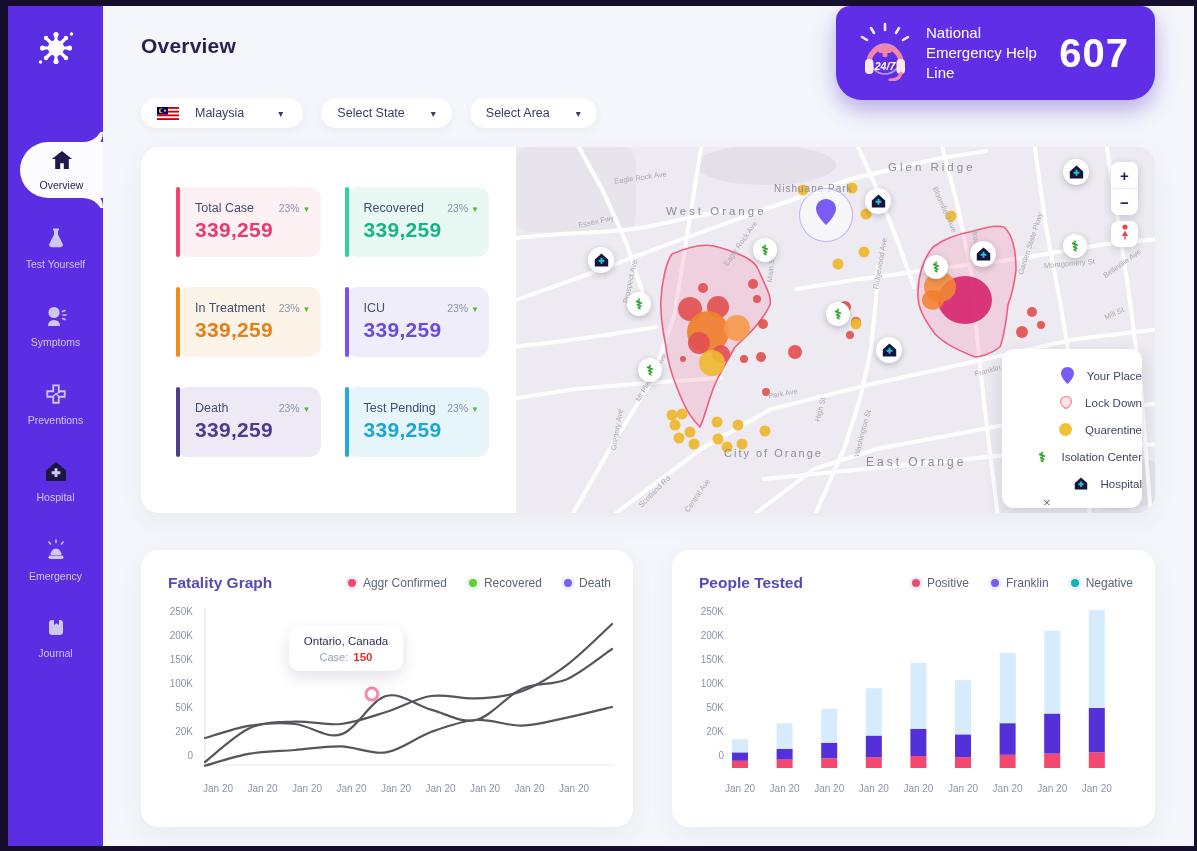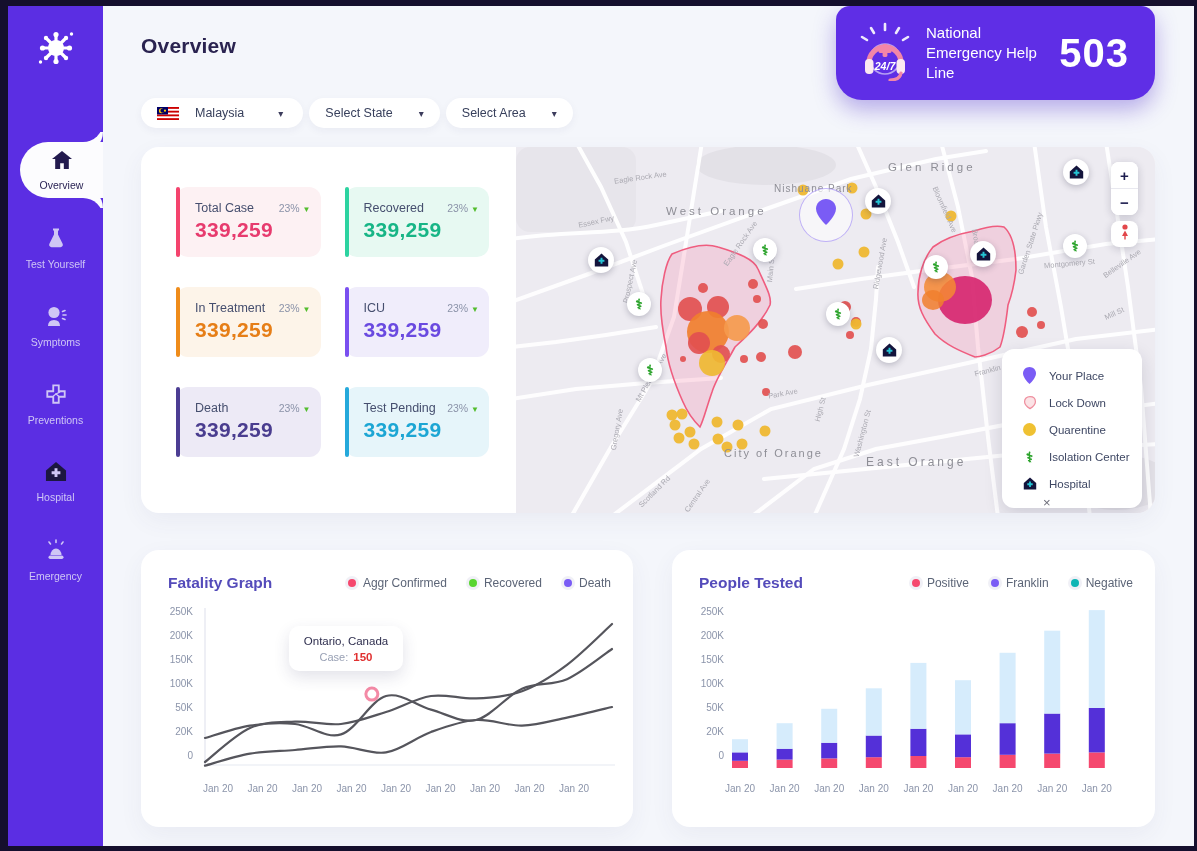--- a/index.html
+++ b/index.html
@@ -17,21 +17,21 @@
   .nav-item.active::after  { content:""; position:absolute; right:0; bottom:-20px; width:20px; height:20px; border-top-right-radius:20px; box-shadow:0 -10px 0 0 #fcfcfe; }
 
   
   .main { flex:1; position:relative; }
   .topbar { height:92px; position:relative; }
   .page-title { position:absolute; left:38px; top:28px; font-size:21px; font-weight:700; color:#2a2350; letter-spacing:.2px; }
   .banner { position:absolute; top:0; right:39px; width:319px; height:94px; background:#5f2ee6; border-radius:14px 14px 26px 26px; display:flex; align-items:center; padding:0 26px 0 20px; box-shadow:0 10px 22px rgba(70,35,200,.35); }
   .banner-title { width:112px; margin-left:12px; color:#fff; font-size:15px; line-height:1.35; }
   .banner-number { margin-left:auto; color:#fff; font-size:40px; font-weight:700; letter-spacing:1px; }
 
-  .filters { display:flex; gap:6px; margin-left:38px; }
+  .filters { display:flex; gap:18px; margin-left:38px; }
   .pill { height:30px; background:#fff; border:none; border-radius:15px; display:flex; align-items:center; padding:0 16px; font-size:12.5px; color:#38405c; box-shadow:0 3px 8px rgba(40,40,90,.05); cursor:pointer; font-family:inherit; }
   .pill .caret { margin-left:26px; font-size:10px; color:#3c3c5c; }
   .pill.flagged { padding-right:20px; }
   .pill.flagged .caret { margin-left:34px; }
   .flag { width:22px; height:13px; margin-right:16px; flex:none; }
 
   
   .overview-card { margin:19px 39px 0 38px; height:366px; background:#fff; border-radius:18px; display:flex; box-shadow:0 8px 24px rgba(60,60,120,.06); }
   .stats { width:375px; flex:none; padding:40px 27px 0 35px; display:grid; grid-template-columns:1fr 1fr; gap:30px 24px; align-content:start; }
   .stat { position:relative; height:70px; border-radius:12px; padding:14px 10px 0 19px; }
@@ -56,21 +56,21 @@
   .mk { position:absolute; border-radius:50%; background:#fff; box-shadow:0 2px 6px rgba(30,30,60,.25); display:flex; align-items:center; justify-content:center; }
   .mk.hosp { width:26px; height:26px; }
   .mk.iso { width:24px; height:24px; color:#2ba32b; font-size:14px; font-weight:700; }
   .halo { position:absolute; width:54px; height:54px; border-radius:50%; background:rgba(255,255,255,.55); border:1.5px solid rgba(122,92,245,.45); }
   .yp-pin { position:absolute; }
   .zoombox { position:absolute; right:17px; top:15px; width:27px; background:#fff; border-radius:8px; box-shadow:0 2px 8px rgba(30,30,60,.2); overflow:hidden; }
   .zoombox button { width:27px; height:26px; border:none; background:#fff; font-size:15px; font-weight:700; color:#1d1d4f; cursor:pointer; }
   .zoombox .zdiv { height:1px; background:#e8e8ef; }
   .pegbox { position:absolute; right:17px; top:74px; width:27px; height:26px; background:#fff; border-radius:8px; box-shadow:0 2px 8px rgba(30,30,60,.2); display:flex; align-items:center; justify-content:center; cursor:pointer; }
   .legend { position:absolute; right:13px; top:202px; width:140px; background:#fff; border-radius:12px; box-shadow:0 6px 18px rgba(30,30,60,.15); padding:13px 0 11px 19px; }
-  .legend-row { display:flex; align-items:center; height:27px; }
+  .legend-row { display:flex; align-items:center; height:27px;justify-content:flex-end; }
   .legend-row .lico { width:17px; display:flex; justify-content:center; }
   .legend-row .ltxt { margin-left:11px; font-size:11.5px; color:#3e4763; }
   .map-close { position:absolute; left:527px; top:348px; font-size:13px; color:#6b6b78; cursor:pointer; }
 
   
   .charts { margin:37px 39px 0 38px; display:flex; gap:39px; }
   .chart-card { background:#fff; border-radius:18px; height:277px; box-shadow:0 8px 24px rgba(60,60,120,.06); }
   .chart-card.fat { width:492px; }
   .chart-card.test { width:483px; }
   .chead { display:flex; align-items:center; padding:24px 22px 0 27px; }
@@ -176,20 +176,28 @@
               <rect x="4.5" y="16.5" width="15" height="3.4" rx="1.7" fill="#cfc6f5"></rect>
               <g stroke="#cfc6f5" stroke-width="1.6" stroke-linecap="round">
                 <line x1="12" y1="3.5" x2="12" y2="1"></line>
                 <line x1="6.5" y1="5" x2="5" y2="3"></line>
                 <line x1="17.5" y1="5" x2="19" y2="3"></line>
               </g>
             </svg>
         </span>
         <span class="nlabel">Emergency</span>
       </div>
+      <div class="nav-item">
+        <span>
+          <svg width="20" height="20" viewBox="0 0 20 20">
+              <path d="M3,5 a3,3 0 0 1 3,-3 h8 a3,3 0 0 1 3,3 v9 a3,3 0 0 1 -3,3 h-8 a3,3 0 0 1 -3,-3 z M13,2 v5 l-2.5,-1.8 L8,7 V2 z" fill="#cfc6f5" fill-rule="evenodd"></path>
+            </svg>
+        </span>
+        <span class="nlabel">Journal</span>
+      </div>
     </nav>
   </aside>
 
   <div class="main">
 
     <div class="topbar">
       <h1 class="page-title">Overview</h1>
       <div class="banner">
         <span>
           <svg width="58" height="60" viewBox="0 0 58 60">
@@ -206,21 +214,21 @@
             <rect x="40.5" y="38" width="8.5" height="15" rx="4" fill="#fbe9f1"></rect>
             <path d="M45,52 q-1,7 -11,7" fill="none" stroke="#f286a8" stroke-width="3.2" stroke-linecap="round"></path>
             <g fill="#f286a8">
                 <rect x="26.6" y="23" width="4.8" height="13" rx="1.4"></rect>
                 <rect x="22.5" y="27.1" width="13" height="4.8" rx="1.4"></rect>
               </g>
             <text x="29" y="49" text-anchor="middle" font-size="10.5" font-weight="bold" font-style="italic" fill="#fff">24/7</text>
           </svg>
         </span>
         <div class="banner-title">National Emergency Help Line</div>
-        <div class="banner-number">503</div>
+        <div class="banner-number">607</div>
       </div>
     </div>
 
     <div class="filters">
       <button class="pill flagged">
         <span class="flag">
           <svg width="22" height="13" viewBox="0 0 22 13">
             <rect width="22" height="13" fill="#fff"></rect>
             <g fill="#cc0001">
                 <rect y="0" width="22" height="1.86"></rect>

